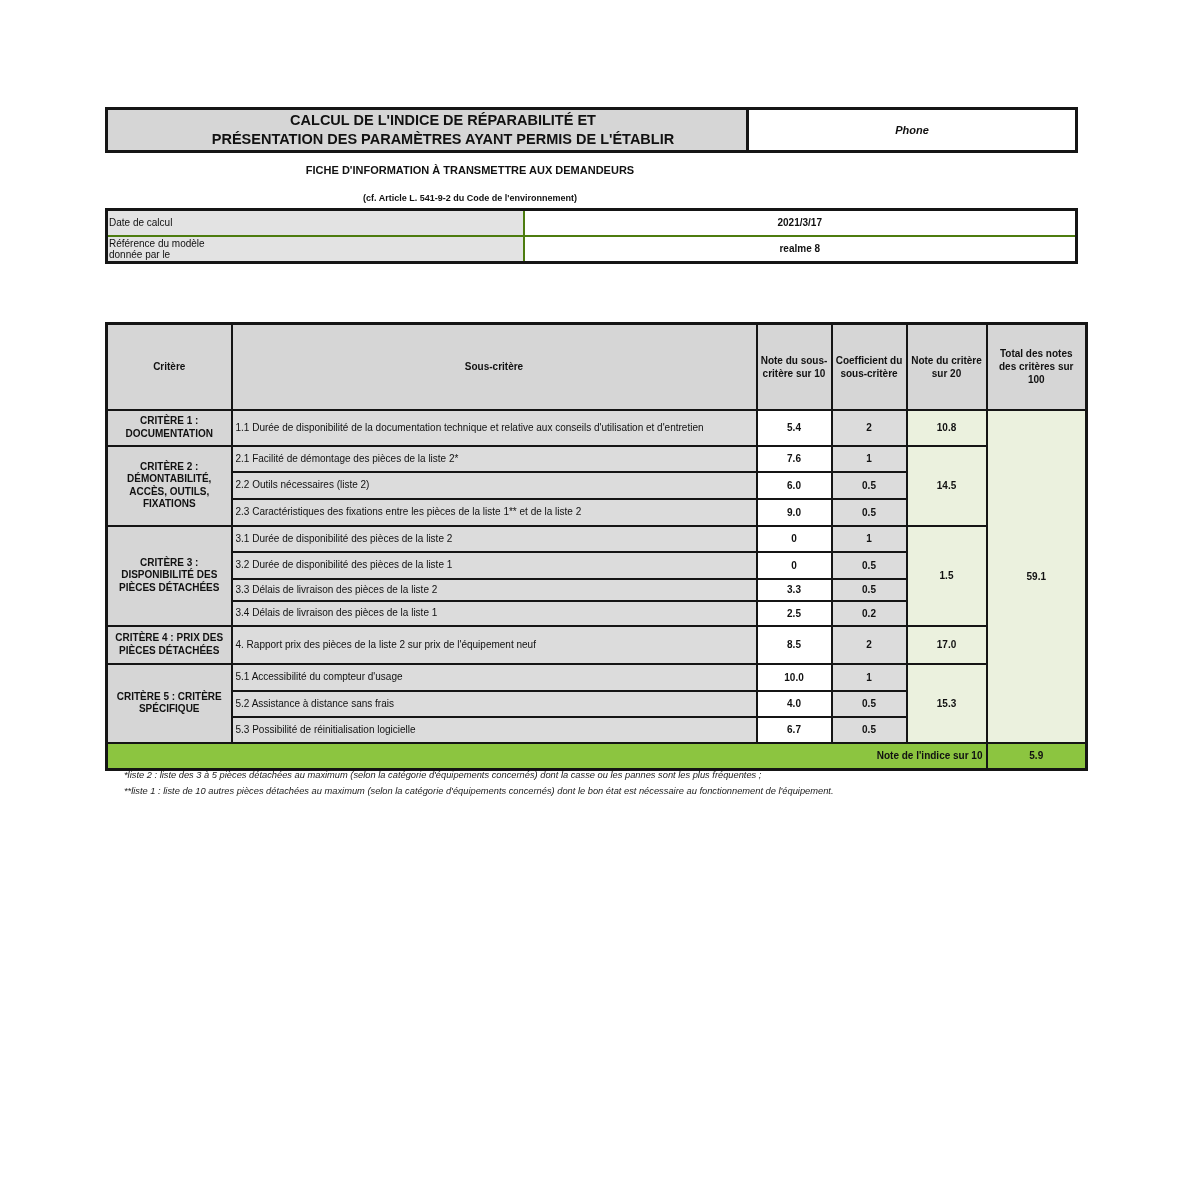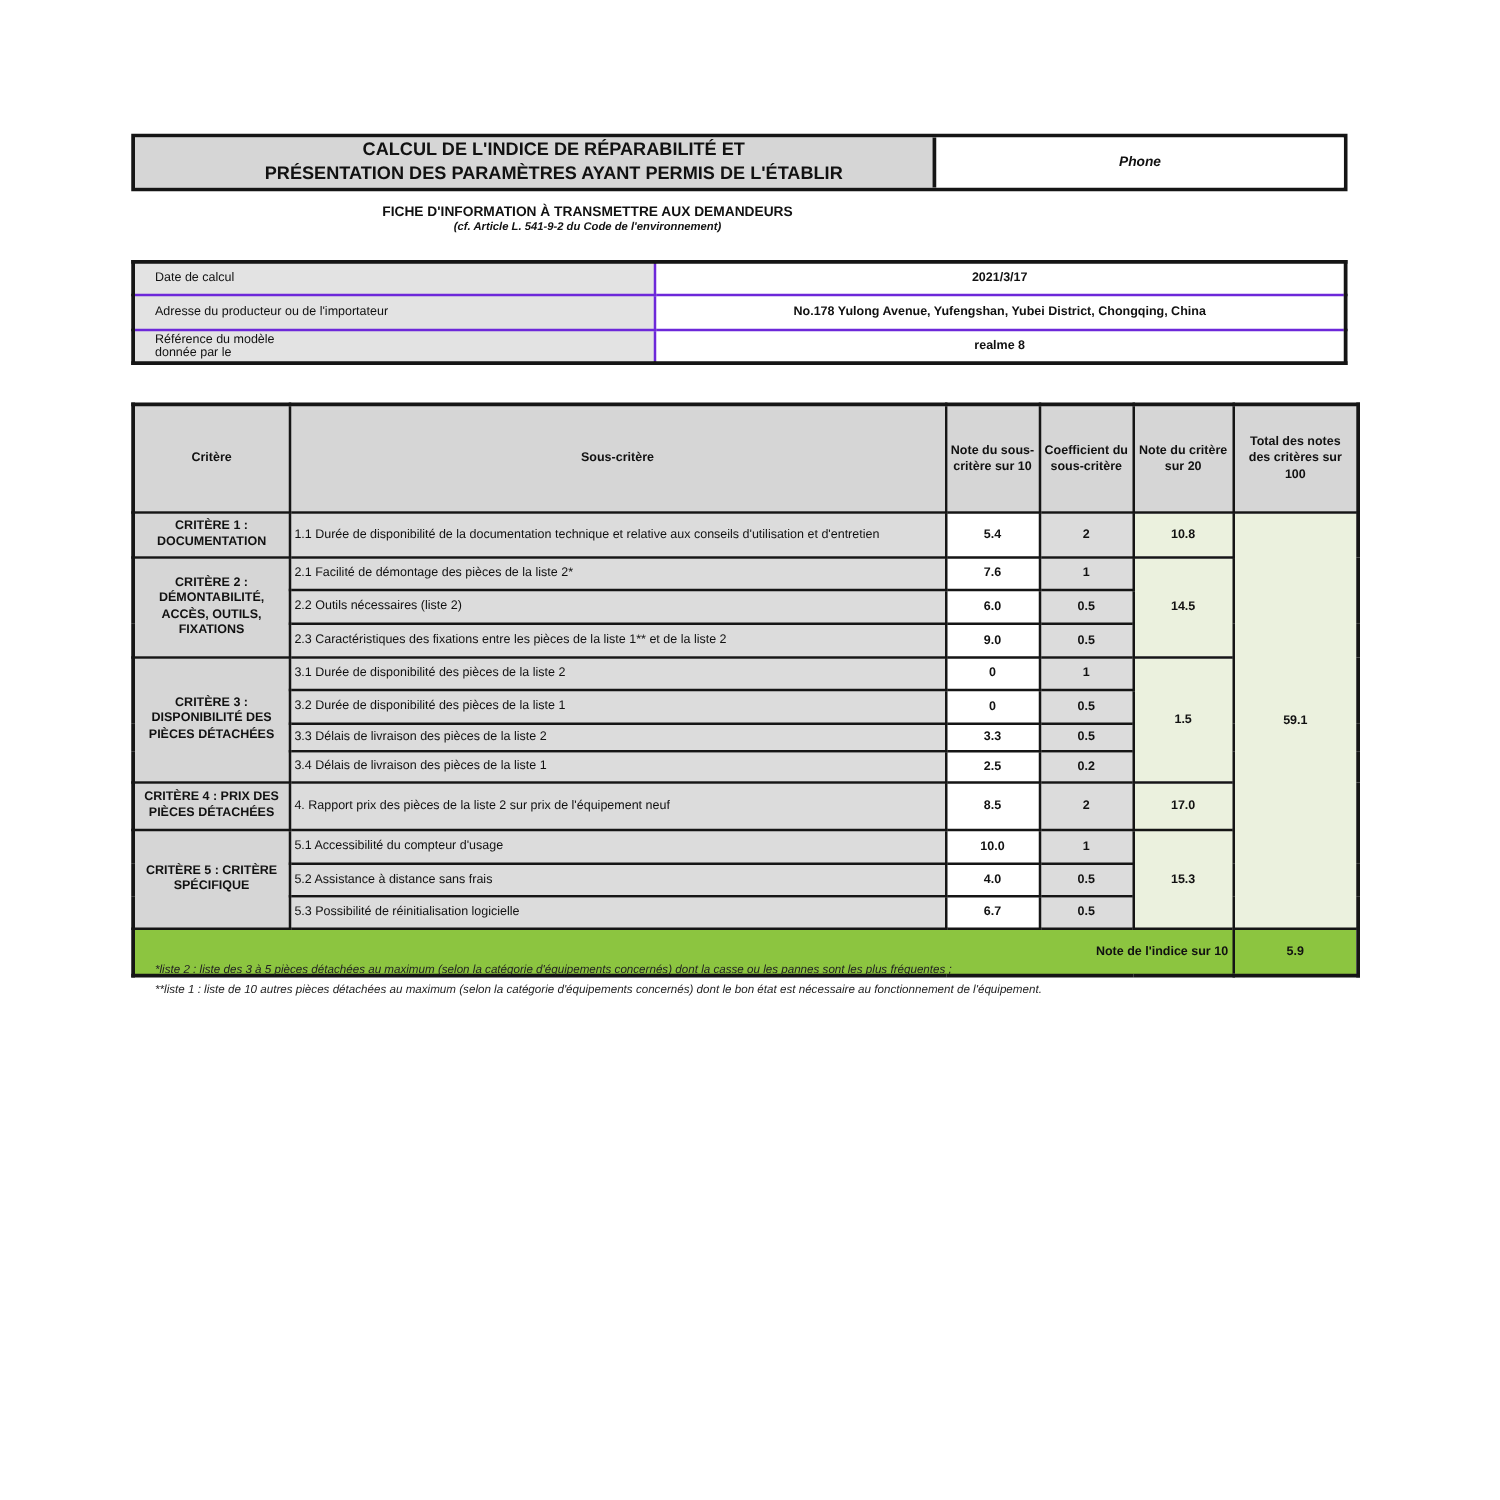--- a/index.html
+++ b/index.html
@@ -11,26 +11,26 @@
                border:3px solid #151515;display:flex;box-sizing:border-box;}
   .title-cell{width:638px;background:#d6d6d6;display:flex;align-items:center;justify-content:center;
               text-align:center;font-weight:bold;font-size:14.5px;line-height:1.3;
               white-space:pre-line;box-sizing:border-box;padding-left:32px;}
   .category-cell{flex:1;border-left:3px solid #151515;display:flex;align-items:center;
                  justify-content:center;font-style:italic;font-weight:bold;font-size:11px;background:#fff;}
 
   
   .subtitle{position:absolute;left:105px;top:164px;width:730px;text-align:center;}
   .subtitle .l1{font-weight:bold;font-size:11px;}
-  .subtitle .l2{font-weight:bold;font-size:9px;margin-top:0;font-style:italic;}
+  .subtitle .l2{font-weight:bold;font-size:9px;margin-top:17px;}
 
   
   .info-table{position:absolute;left:105px;top:208px;width:973px;border-collapse:collapse;
               table-layout:fixed;}
-  .info-table td{border:2px solid #6d28d9;font-size:10px;padding:1px 16px;box-sizing:border-box;}
+  .info-table td{border:2px solid #4d7c0f;font-size:10px;padding:1px 1px;box-sizing:border-box;}
   .info-table{border:3px solid #151515;}
   .info-label{background:#e3e3e3;vertical-align:middle;white-space:pre-line;}
   .info-value{background:#fff;text-align:center;font-weight:bold;font-size:10.5px;vertical-align:middle;}
 
   
   .main-table{position:absolute;left:105px;top:322px;width:980px;border-collapse:collapse;
               table-layout:fixed;border:3px solid #151515;}
   .main-table td{border:2px solid #151515;box-sizing:border-box;vertical-align:middle;
                  font-size:10px;padding:1px 3px;overflow:hidden;}
   .hdr{background:#d6d6d6;font-weight:bold;text-align:center;font-size:10.5px;line-height:1.3;}
@@ -65,24 +65,20 @@
 
   <table class="info-table">
     <colgroup>
         <col style="width:417px">
         <col>
       </colgroup>
     <tbody>
         <tr style="height:26px">
       <td class="info-label">Date de calcul</td>
       <td class="info-value">2021/3/17</td>
-    </tr>
-    <tr style="height:28px">
-      <td class="info-label">Adresse du producteur ou de l'importateur</td>
-      <td class="info-value">No.178 Yulong Avenue, Yufengshan, Yubei District, Chongqing, China</td>
     </tr>
     <tr style="height:24px">
       <td class="info-label">Référence du modèle
 donnée par le</td>
       <td class="info-value">realme 8</td>
     </tr>
   </tbody>
     </table>
 
   <table class="main-table">
@@ -174,21 +170,21 @@
       <td class="sub">5.2 Assistance à distance sans frais</td>
       <td class="note">4.0</td>
       <td class="coef">0.5</td>
     </tr>
     <tr style="height:26px">
       <td class="sub">5.3 Possibilité de réinitialisation logicielle</td>
       <td class="note">6.7</td>
       <td class="coef">0.5</td>
     </tr>
 
-    <tr style="height:38px">
+    <tr style="height:27px">
       <td class="final-label" colspan="5">Note de l'indice sur 10</td>
       <td class="final-value">5.9</td>
     </tr>
   </tbody>
     </table>
 
   <div class="footnotes">
     <div class="footnote">*liste 2 : liste des 3 à 5 pièces détachées au maximum (selon la catégorie d'équipements concernés) dont la casse ou les pannes sont les plus fréquentes ;</div>
     <div class="footnote">**liste 1 : liste de 10 autres pièces détachées au maximum (selon la catégorie d'équipements concernés) dont le bon état est nécessaire au fonctionnement de l'équipement.</div>
   </div>

